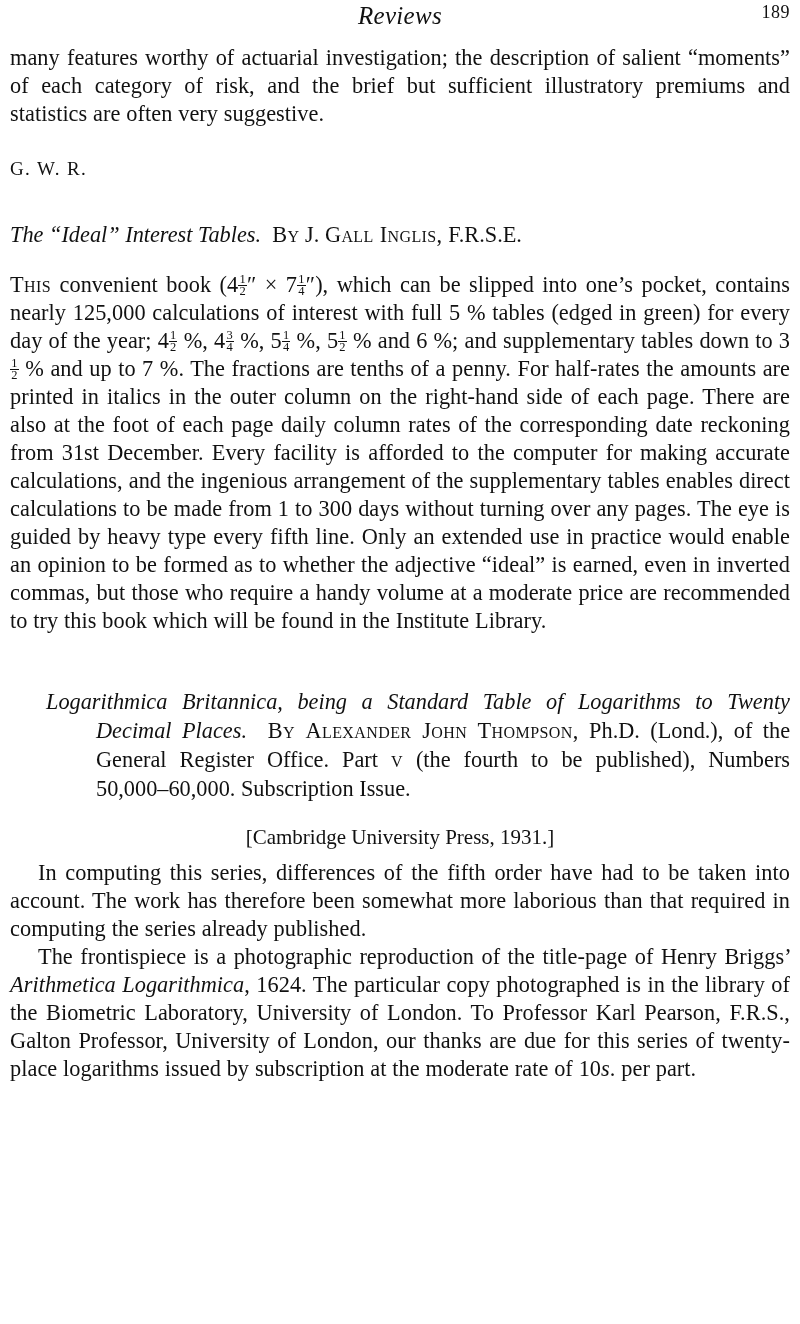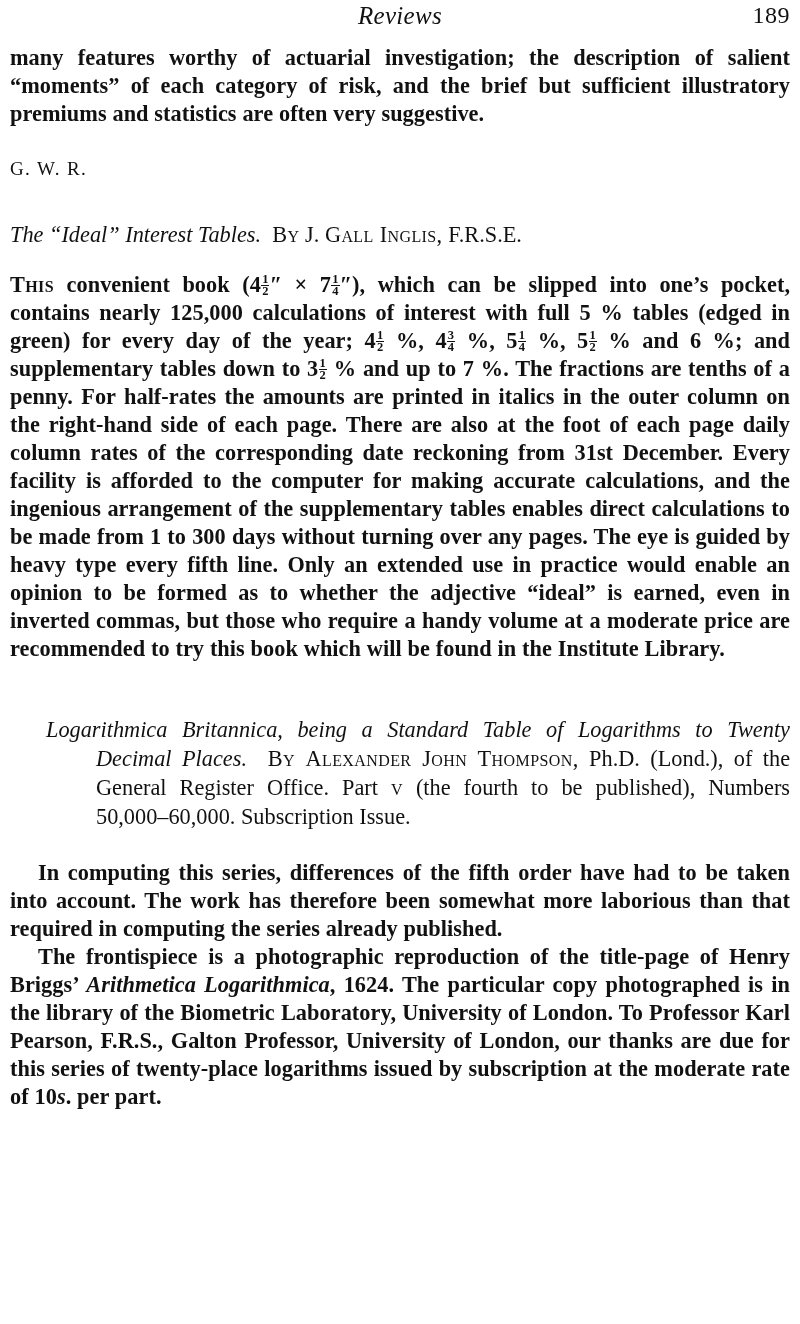--- a/index.html
+++ b/index.html
@@ -43,34 +43,33 @@
     top: 0;
     text-align: center;
     font-style: italic;
     font-size: 25px;
     letter-spacing: 0.3px;
   }
   .rh-folio {
     position: absolute;
     right: 0;
     top: 0;
-    font-size: 24px;
+    font-size: 18px;
     letter-spacing: 0.5px;
   }
 
   
   .para {
     font-size: 22.3px;
     line-height: 28px;
     text-align: justify;
     text-justify: inter-word;
     letter-spacing: 0.05px;
     word-spacing: 0.2px;
     margin: 0;
-    font-weight: bold;
   }
   .indent { text-indent: 28px; }
 
   .smallcaps {
     font-variant: small-caps;
     letter-spacing: 0.4px;
   }
   .it { font-style: italic; }
 
   
@@ -157,20 +156,21 @@
     <div class="gap-8"></div>
 
     <p class="para"><span class="smallcaps">This</span> <span>convenient book (4</span><span class="frac"><span class="num">1</span><span class="den">2</span></span><span>″ × 7</span><span class="frac"><span class="num">1</span><span class="den">4</span></span><span>″), which can be slipped into one’s pocket, contains nearly 125,000 calculations of interest with full 5 % tables (edged in green) for every day of the year; 4</span><span class="frac"><span class="num">1</span><span class="den">2</span></span><span> %, 4</span><span class="frac"><span class="num">3</span><span class="den">4</span></span><span> %, 5</span><span class="frac"><span class="num">1</span><span class="den">4</span></span><span> %, 5</span><span class="frac"><span class="num">1</span><span class="den">2</span></span><span> % and 6 %; and supplementary tables down to 3</span><span class="frac"><span class="num">1</span><span class="den">2</span></span><span> % and up to 7 %. The fractions are tenths of a penny. For half-rates the amounts are printed in italics in the outer column on the right-hand side of each page. There are also at the foot of each page daily column rates of the corresponding date reckoning from 31st December. Every facility is afforded to the computer for making accurate calculations, and the ingenious arrangement of the supplementary tables enables direct calculations to be made from 1 to 300 days without turning over any pages. The eye is guided by heavy type every fifth line.  Only an extended use in practice would enable an opinion to be formed as to whether the adjective “ideal” is earned, even in inverted commas, but those who require a handy volume at a moderate price are recommended to try this book which will be found in the Institute Library.</span></p>
 
     <div class="gap-52"></div>
 
     <p class="review-heading hang"><span class="it">Logarithmica Britannica, being a Standard Table of Logarithms to</span> <span class="it">Twenty Decimal Places.</span>&nbsp; <span class="smallcaps">By</span> <span class="smallcaps">Alexander John Thompson,</span> <span>Ph.D. (Lond.), of the General Register Office.  Part</span> <span class="smallcaps">v</span> <span>(the fourth to be published), Numbers 50,000–60,000.  Subscription Issue.</span></p>
 
     <div class="gap-20"></div>
 
+    <p class="pub-centered">[Cambridge University Press, 1931.]</p>
 
     <div class="gap-8"></div>
 
 
     <p class="para indent">In computing this series, differences of the fifth order have had to be taken into account. The work has therefore been somewhat more laborious than that required in computing the series already published.</p>
 
     <p class="para indent"><span>The frontispiece is a photographic reproduction of the title-page of Henry Briggs’</span> <span class="it">Arithmetica Logarithmica</span><span>, 1624. The particular copy photographed is in the library of the Biometric Laboratory, University of London. To Professor Karl Pearson, F.R.S., Galton Professor, University of London, our thanks are due for this series of twenty-place logarithms issued by subscription at the moderate rate of 10</span><span class="it">s</span><span>. per part.</span></p>
 
   </div>
 </div>

